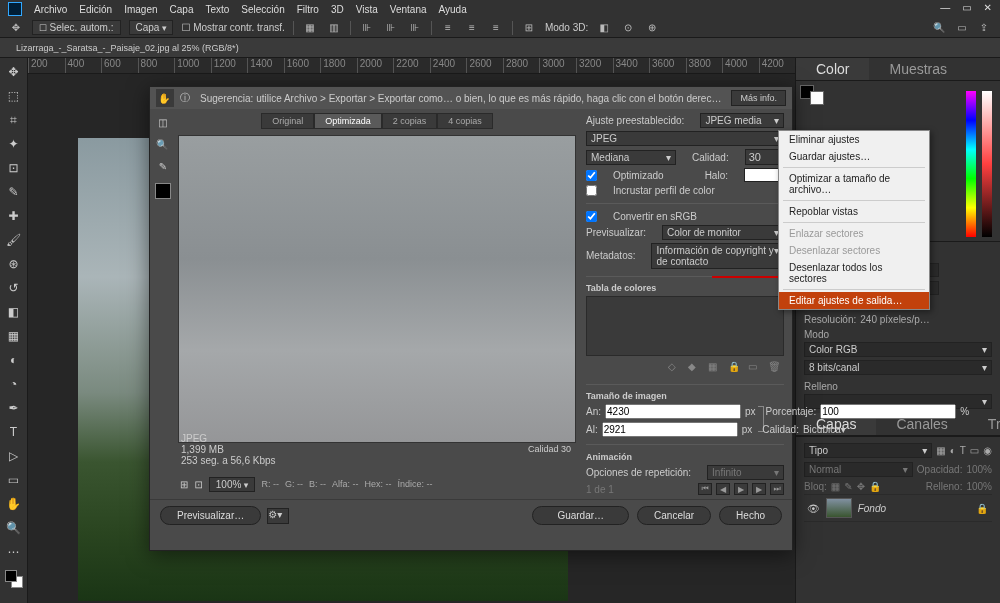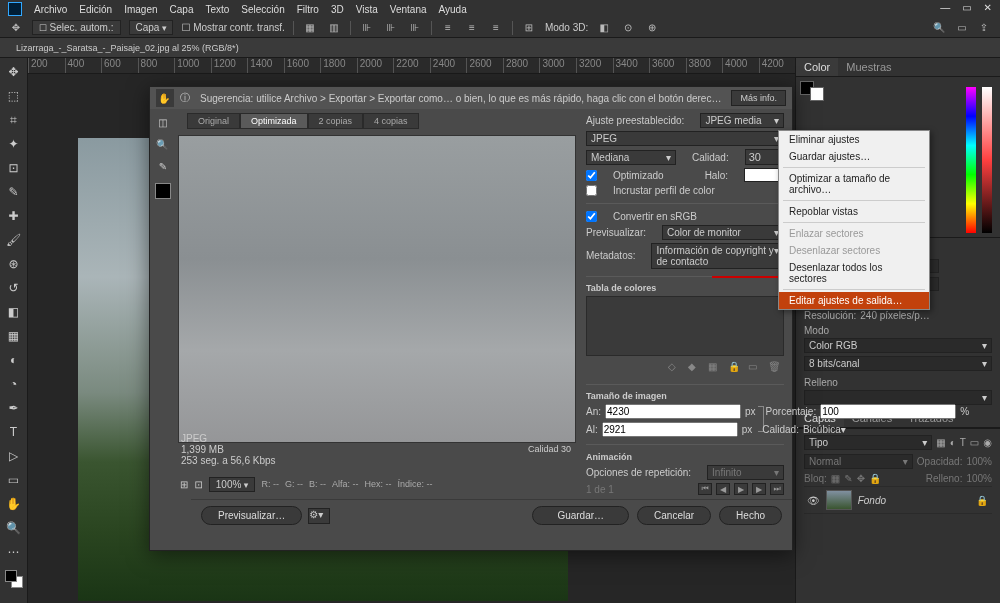--- a/index.html
+++ b/index.html
@@ -27,21 +27,21 @@
 .fg-bg-swatch .bg { position: absolute; right: 0; bottom: 0; width: 12px; height: 12px; background: #fff; border: 1px solid #888; }
 
 .ruler-h { position: absolute; top: 0; left: 0; right: 0; height: 16px; background: #2b2b2b; border-bottom: 1px solid #1a1a1a; display: flex; font-size: 8px; color: #888; overflow: hidden; }
 .ruler-tick { width: 42px; text-align: left; padding-left: 2px; border-left: 1px solid #555; }
 
 .canvas-area { flex: 1; position: relative; background: #262626; }
 .landscape-bg { position: absolute; left: 50px; top: 80px; width: 490px; height: 463px; background: linear-gradient(to bottom, #8a9aa0 0%, #aab5b8 30%, #7a8a7f 55%, #3a5530 70%, #2a4520 85%, #1a3515 100%); }
 
 .right-panels { width: 205px; background: #323232; border-left: 1px solid #1a1a1a; display: flex; flex-direction: column; }
 .panel-tab-row { display: flex; border-bottom: 1px solid #1a1a1a; }
-.panel-tab { padding: 3px 8px; font-size: 11px; color: #999; }
+.panel-tab { padding: 3px 20px; font-size: 14px; color: #999; }
 .panel-tab.active { background: #3a3a3a; color: #ddd; }
 
 .color-panel { height: 160px; position: relative; }
 .color-swatches-row { display: flex; gap: 2px; padding: 4px; }
 .color-sw { width: 14px; height: 14px; border: 1px solid #666; }
 .color-area { position: absolute; top: 10px; left: 28px; right: 38px; bottom: 4px; background: linear-gradient(to right, #fff, #ff0000); position: relative; }
 .color-area::after { content:''; position: absolute; inset:0; background: linear-gradient(to bottom, rgba(0,0,0,0), #000); }
 .hue-strip { position: absolute; top: 10px; right: 24px; bottom: 4px; width: 10px; background: linear-gradient(to bottom, #f0f, #00f, #0ff, #0f0, #ff0, #f00); }
 .shade-strip { position: absolute; top: 10px; right: 8px; bottom: 4px; width: 10px; background: linear-gradient(to bottom, #fff, #ff4040, #000); }
 
@@ -59,21 +59,21 @@
 .hint-bar .hand-icon { width: 18px; height: 18px; background: #3a3a3a; display: flex; align-items: center; justify-content: center; }
 .hint-bar .info-icon { width: 14px; height: 14px; }
 .mas-info-btn { background: #3a3a3a; border: 1px solid #222; padding: 2px 8px; color: #ccc; font-size: 9px; }
 
 .dialog-body { display: flex; height: 390px; }
 .dialog-tools { width: 26px; background: #4a4a4a; display: flex; flex-direction: column; align-items: center; gap: 4px; padding: 4px 0; }
 .dlg-tool { width: 18px; height: 18px; display: flex; align-items: center; justify-content: center; color: #ccc; }
 .dlg-swatch { width: 16px; height: 16px; background: #000; border: 1px solid #888; margin-top: 4px; }
 
 .preview-section { flex: 1; display: flex; flex-direction: column; }
-.preview-tabs { display: flex; gap: 0; padding: 4px 11px; }
+.preview-tabs { display: flex; gap: 0; padding: 4px 11px; justify-content: center; }
 .preview-tab { padding: 2px 10px; font-size: 9px; color: #aaa; background: #3a3a3a; border: 1px solid #2a2a2a; }
 .preview-tab.active { background: #5a5a5a; color: #fff; }
 .preview-image { flex: 1; margin: 2px; background: linear-gradient(to bottom, #999ea0 0%, #8a8f92 40%, #a5a8aa 70%, #959698 100%); border: 1px solid #333; position: relative; }
 .preview-meta { position: absolute; bottom: -24px; left: 2px; font-size: 9px; color: #ccc; line-height: 11px; }
 .preview-quality { position: absolute; bottom: -12px; right: 4px; font-size: 9px; color: #ccc; }
 .preview-bottom-bar { height: 30px; display: flex; align-items: center; padding: 0 4px; gap: 6px; margin-top: 24px; }
 .preview-bottom-bar .zoom { background: #3a3a3a; border: 1px solid #222; padding: 1px 6px; font-size: 9px; color: #ccc; }
 .preview-bottom-bar .lbl { font-size: 9px; color: #aaa; }
 
 .settings-section { width: 214px; padding: 4px 8px; display: flex; flex-direction: column; gap: 3px; }
@@ -87,21 +87,21 @@
 .color-table-area { height: 90px; background: #3a3a3a; border: 1px solid #2a2a2a; }
 .ct-icons { display: flex; justify-content: flex-end; gap: 6px; padding: 2px; }
 .ct-icons span { width: 14px; height: 14px; color: #888; }
 .two-col-row { display: flex; gap: 10px; font-size: 9px; }
 .two-col-row > div { flex: 1; display: flex; align-items: center; gap: 4px; position: relative; }
 .link-bracket { position: absolute; right: -8px; top: 2px; height: 26px; width: 6px; border-right: 1px solid #888; border-top: 1px solid #888; border-bottom: 1px solid #888; }
 
 .arrow-to-menu { position: absolute; top: 167px; right: -10px; width: 90px; height: 2px; background: #cc0000; z-index: 120; }
 .arrow-to-menu::after { content: ''; position: absolute; right: -6px; top: -4px; border: 5px solid transparent; border-left: 8px solid #cc0000; }
 
-.dialog-buttons { height: 32px; display: flex; align-items: center; justify-content: space-between; padding: 0 10px; border-top: 1px solid #3a3a3a; margin-left: 41px; }
+.dialog-buttons { height: 32px; display: flex; align-items: center; justify-content: space-between; padding: 0 10px; border-top: 1px solid #3a3a3a; }
 .dialog-buttons .left { display: flex; gap: 6px; align-items: center; }
 .dialog-buttons button { background: #3a3a3a; border: 1px solid #222; border-radius: 10px; padding: 3px 16px; color: #ddd; font-size: 10px; }
 .gear-btn { width: 22px; height: 16px; background: #3a3a3a; border: 1px solid #222; }
 
 .popup-menu { position: absolute; left: 778px; top: 130px; width: 152px; background: #f0f0f0; border: 1px solid #888; box-shadow: 2px 2px 6px rgba(0,0,0,0.4); z-index: 200; }
 .popup-menu .mi { padding: 3px 10px; font-size: 10px; color: #222; }
 .popup-menu .mi.dis { color: #999; }
 .popup-menu .mi.hi { background: #c2410c; color: #fff; }
 .popup-menu hr { border: none; border-top: 1px solid #ccc; margin: 2px 4px; }
 

